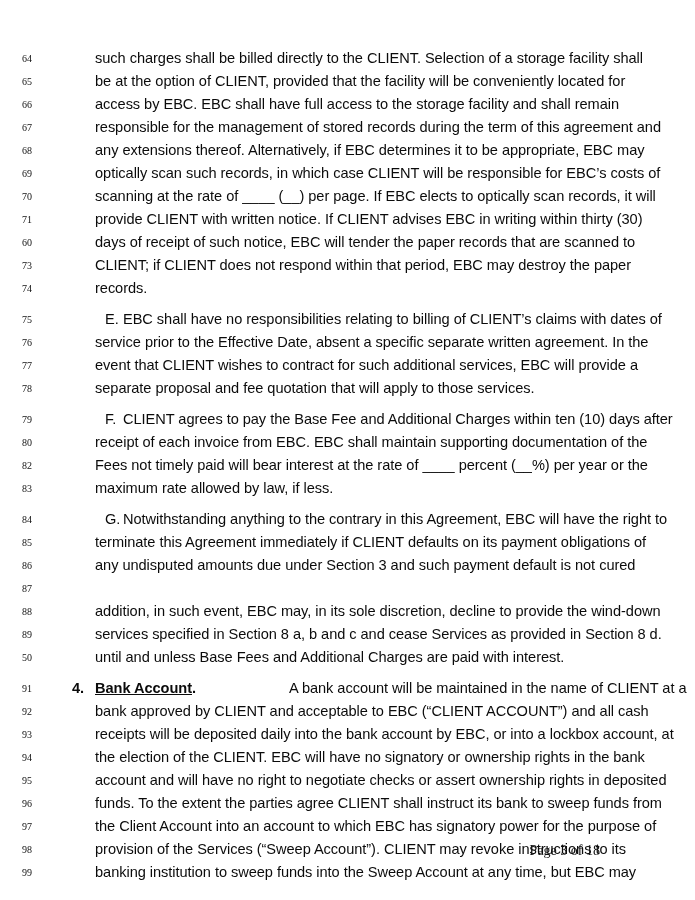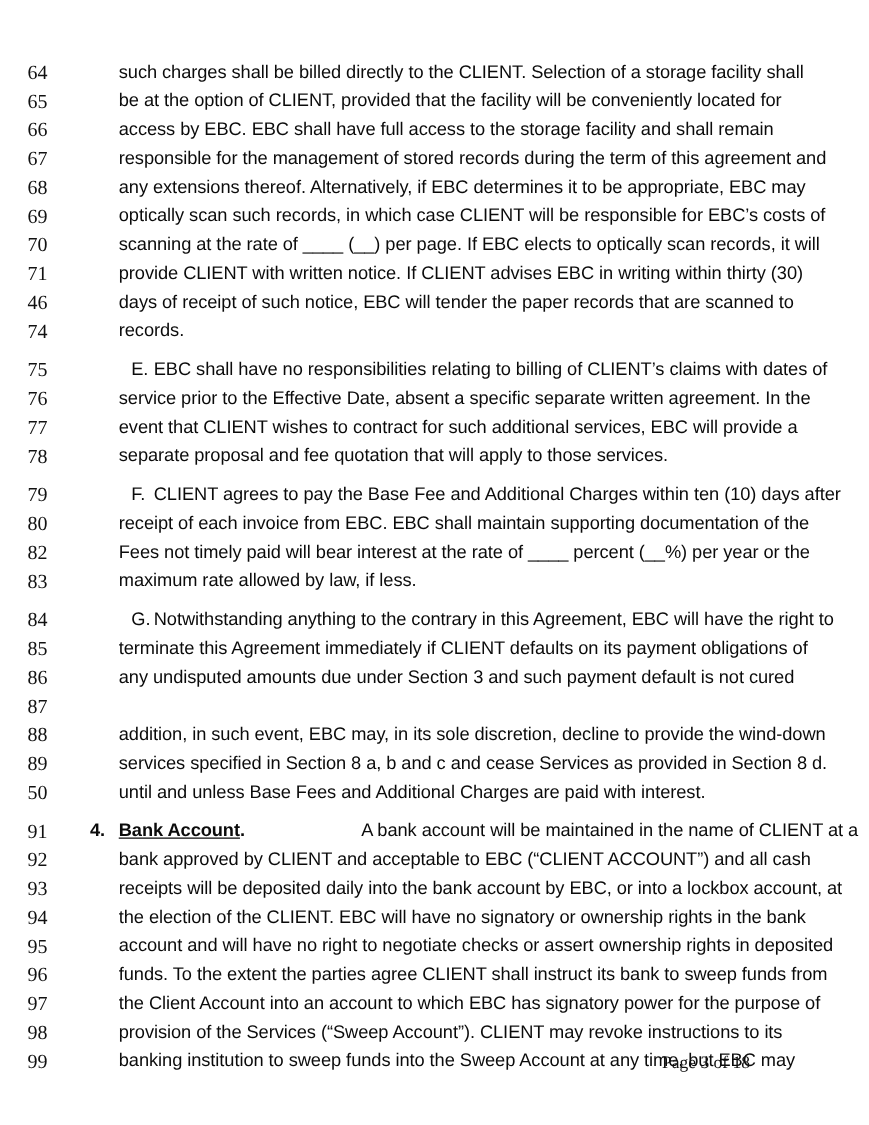--- a/index.html
+++ b/index.html
@@ -33,21 +33,21 @@
     line-height: 23px;
     white-space: nowrap;
   }
   .lineno {
     position: absolute;
     left: 22px;
     top: 0;
     width: 26px;
     text-align: left;
     font-family: "Liberation Serif", serif;
-    font-size: 16px;
+    font-size: 10px;
     color: #111111;
     line-height: 23px;
   }
   .ltext {
     position: absolute;
     top: 0;
     font-size: 14.6px;
     color: #0b0b0b;
     line-height: 23px;
     letter-spacing: -0.05px;
@@ -130,22 +130,26 @@
         </div>
         <div class="line">
           <span class="lineno">70</span>
           <span class="ltext body">scanning at the rate of ____ (__) per page.  If EBC elects to optically scan records, it will</span>
         </div>
         <div class="line">
           <span class="lineno">71</span>
           <span class="ltext body">provide CLIENT with written notice.  If CLIENT advises EBC in writing within thirty (30)</span>
         </div>
         <div class="line">
-          <span class="lineno">46</span>
+          <span class="lineno">60</span>
           <span class="ltext body">days of receipt of such notice, EBC will tender the paper records that are scanned to</span>
+        </div>
+        <div class="line">
+          <span class="lineno">73</span>
+          <span class="ltext body">CLIENT; if CLIENT does not respond within that period, EBC may destroy the paper</span>
         </div>
         <div class="line">
           <span class="lineno">74</span>
           <span class="ltext body">records.</span>
         </div>
       </div>
       <div class="block">
         <div class="line">
           <span class="lineno">75</span>
           <span class="ltext marker"><span class="marker-letter">E.</span><span>EBC shall have no responsibilities relating to billing of CLIENT’s claims with dates of</span></span>

